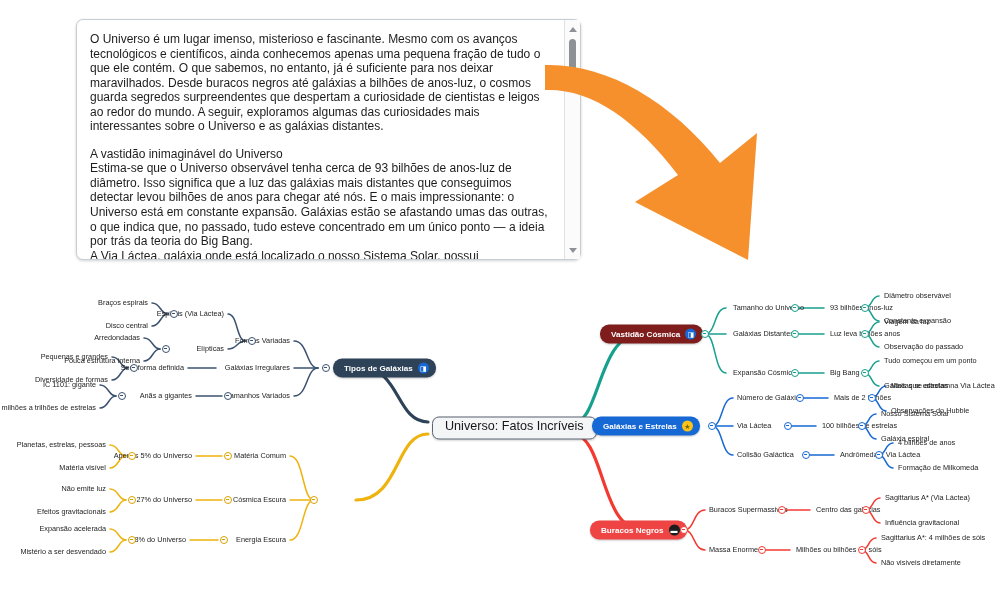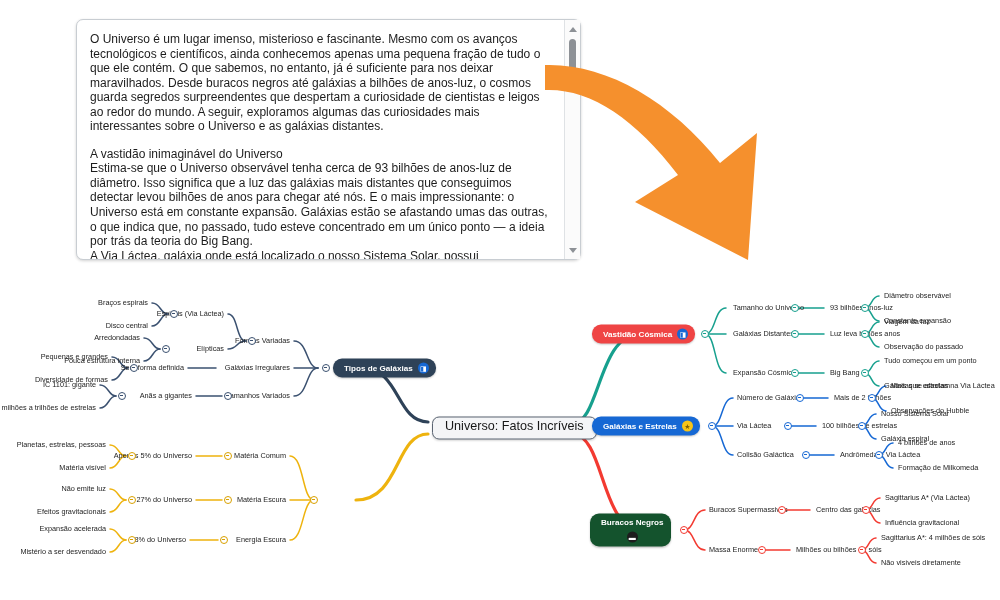--- a/index.html
+++ b/index.html
@@ -61,23 +61,23 @@
   .branch{
     border-radius:9px;padding:4px 7px 4px 11px;font-size:8.1px;font-weight:bold;
     color:#ffffff;display:flex;align-items:center;gap:5px;
     box-shadow:0 1px 2px rgba(0,0,0,.22);
   }
   .branch .bicon{
     width:11px;height:11px;border-radius:50%;display:flex;
     align-items:center;justify-content:center;font-size:7px;line-height:1;
     flex:0 0 auto;
   }
-  .b-teal{background:#ef4444;}
+  .b-teal{background:#7f1d1d;margin-left:8px;}
   .b-blue{background:#1668d4;}
-  .b-red {background:#14532d;flex-direction:column;}
+  .b-red {background:#ef4444;}
   .b-navy{background:#2e4258;}
   .b-gold{background:#eeb30e;}
 
   .i-teal{background:#1668d4;color:#fff;}
   .i-blue{background:#f7c417;color:#7a5c00;}
   .i-red {background:#1d1d1d;color:#fff;}
   .i-navy{background:#1668d4;color:#fff;}
   .i-gold{background:#f7c417;color:#6e5200;border:1px solid #b88c00;}
 
   .leaf{font-size:7.3px;color:#1d1d1d;line-height:1.1;}
@@ -322,21 +322,21 @@
 
     <span class="dot gold" style="left:314px;top:228px;"></span>
 
     <div class="node leaf l" style="left:286px;top:184px;">Matéria Comum</div>
     <span class="dot gold" style="left:228px;top:184px;"></span>
     <div class="node leaf l" style="left:192px;top:184px;">Apenas 5% do Universo</div>
     <span class="dot gold" style="left:132px;top:184px;"></span>
     <div class="node leaf l" style="left:106px;top:173px;">Planetas, estrelas, pessoas</div>
     <div class="node leaf l" style="left:106px;top:196px;">Matéria visível</div>
 
-    <div class="node leaf l" style="left:286px;top:228px;">Matéria Escura</div>
+    <div class="node leaf l" style="left:286px;top:228px;">Cósmica Escura</div>
     <span class="dot gold" style="left:228px;top:228px;"></span>
     <div class="node leaf l" style="left:192px;top:228px;">27% do Universo</div>
     <span class="dot gold" style="left:132px;top:228px;"></span>
     <div class="node leaf l" style="left:106px;top:217px;">Não emite luz</div>
     <div class="node leaf l" style="left:106px;top:240px;">Efeitos gravitacionais</div>
 
     <div class="node leaf l" style="left:286px;top:268px;">Energia Escura</div>
     <span class="dot gold" style="left:224px;top:268px;"></span>
     <div class="node leaf l" style="left:186px;top:268px;">68% do Universo</div>
     <span class="dot gold" style="left:132px;top:268px;"></span>

